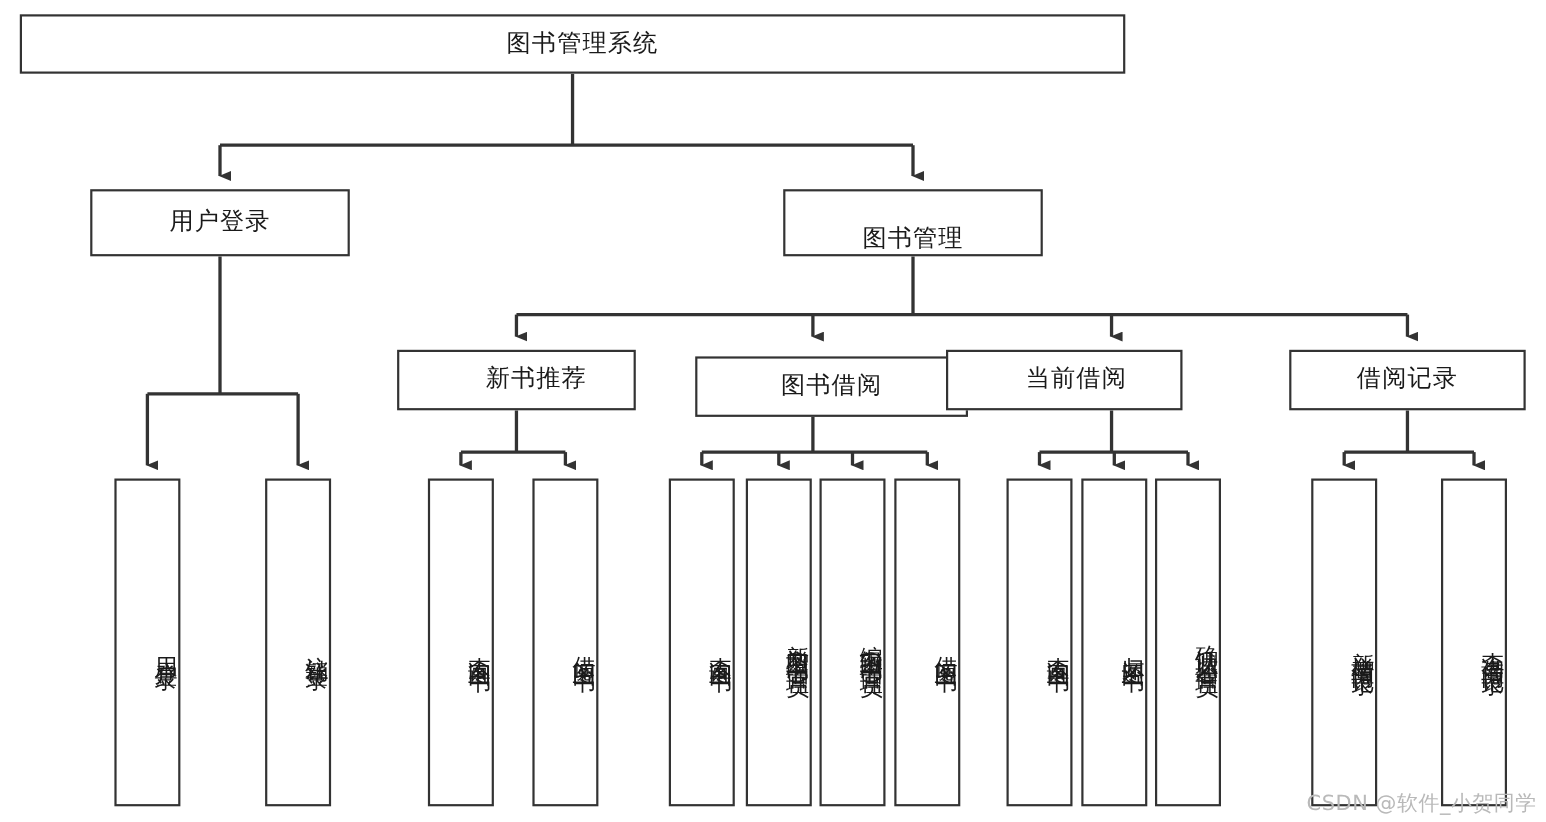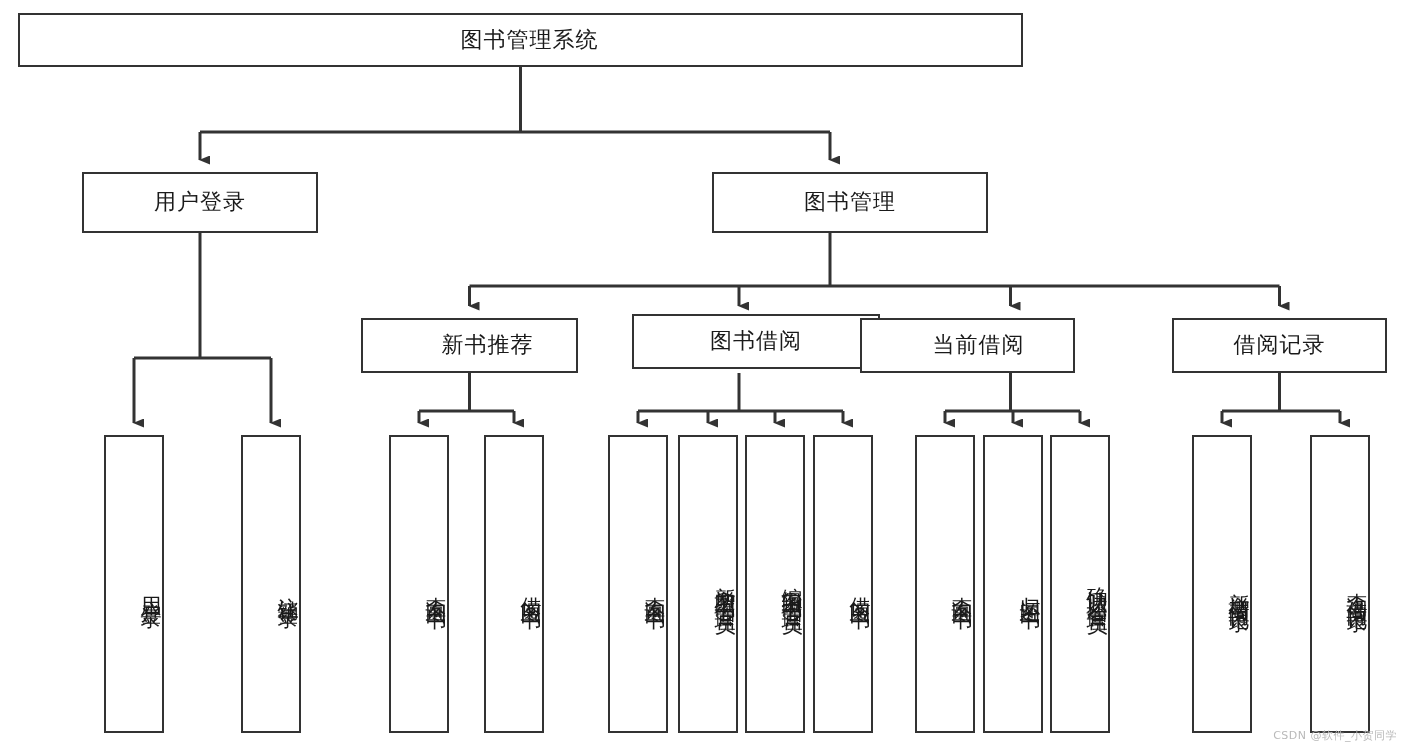--- a/index.html
+++ b/index.html
@@ -50,21 +50,21 @@
     justify-content: center;
   }
   .node-label {
     display: block;
     white-space: pre;
   }
   #watermark {
     position: absolute;
     right: 8px;
     bottom: 4px;
-    font-size: 11px;
+    font-size: 19px;
     color: #b9b9b9;
     letter-spacing: 0.5px;
     white-space: nowrap;
     user-select: none;
   }
 </style>
 </head>
 <body>
 
 <div id="canvas">
@@ -112,27 +112,27 @@
       </g>
   </svg>
 
   <div id="node-layer">
       <div class="node horiz" style="left: 18px; top: 13px; width: 1005px; height: 54px; padding-left: 18px;">
         <span class="node-label">图书管理系统</span>
       </div>
       <div class="node horiz" style="left: 82px; top: 172px; width: 236px; height: 61px;">
         <span class="node-label">用户登录</span>
       </div>
-      <div class="node horiz" style="left: 712px; top: 172px; width: 276px; height: 61px;">
+      <div class="node horiz" style="left: 712px; top: 172px; width: 236px; height: 61px; align-items: flex-end;">
         <span class="node-label">图书管理</span>
       </div>
       <div class="node horiz" style="left: 361px; top: 318px; width: 217px; height: 55px; padding-left: 36px;">
         <span class="node-label">新书推荐</span>
       </div>
-      <div class="node horiz" style="left: 632px; top: 314px; width: 248px; height: 55px;">
+      <div class="node horiz" style="left: 632px; top: 324px; width: 248px; height: 55px;">
         <span class="node-label">图书借阅</span>
       </div>
       <div class="node horiz" style="left: 860px; top: 318px; width: 215px; height: 55px; padding-left: 22px;">
         <span class="node-label">当前借阅</span>
       </div>
       <div class="node horiz" style="left: 1172px; top: 318px; width: 215px; height: 55px;">
         <span class="node-label">借阅记录</span>
       </div>
       <div class="node vert" style="left: 104px; top: 435px; width: 60px; height: 298px;">
         <span class="node-label">用户登录</span>

